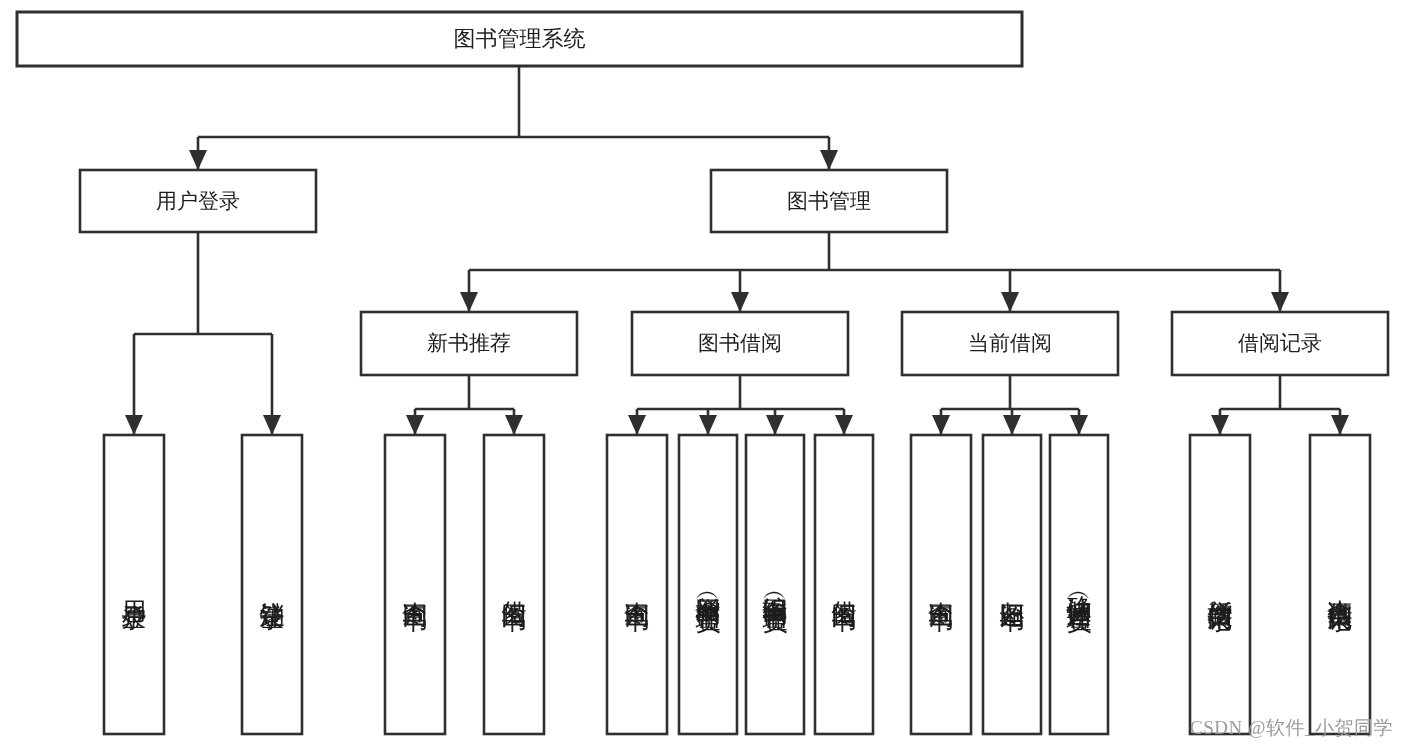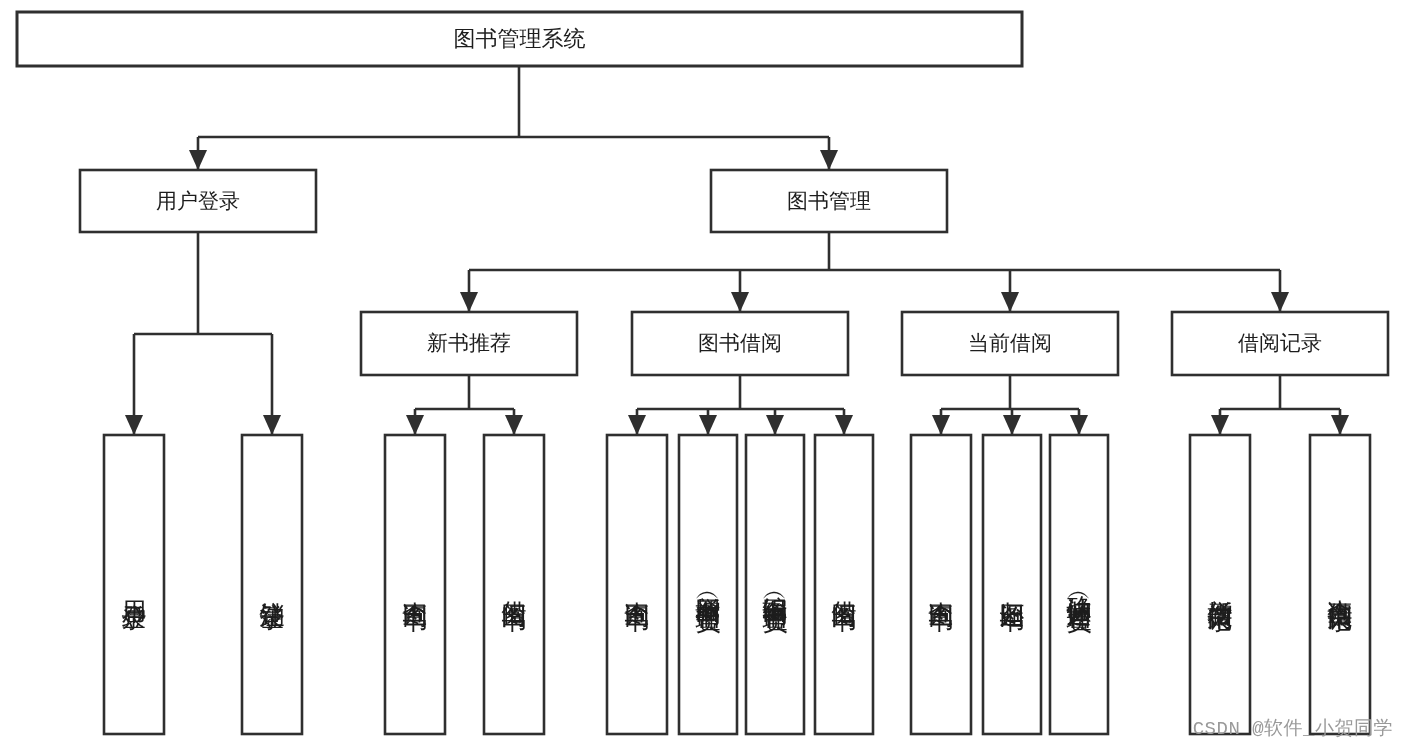--- a/index.html
+++ b/index.html
@@ -72,21 +72,21 @@
     line-height: 1.08;
     letter-spacing: 2px;
     color: #1d1d1d;
     white-space: nowrap;
     text-align: center;
   }
   .watermark {
     position: absolute;
     right: 12px;
     bottom: 6px;
-    font-family: Liberation Mono, monospace;
+    font-family: Liberation Serif, serif;
     font-size: 19px;
     color: #9a9a9a;
     letter-spacing: 0.5px;
     white-space: nowrap;
   }
 </style>
 </head>
 <body>
 
 <div id="diagram-root">

